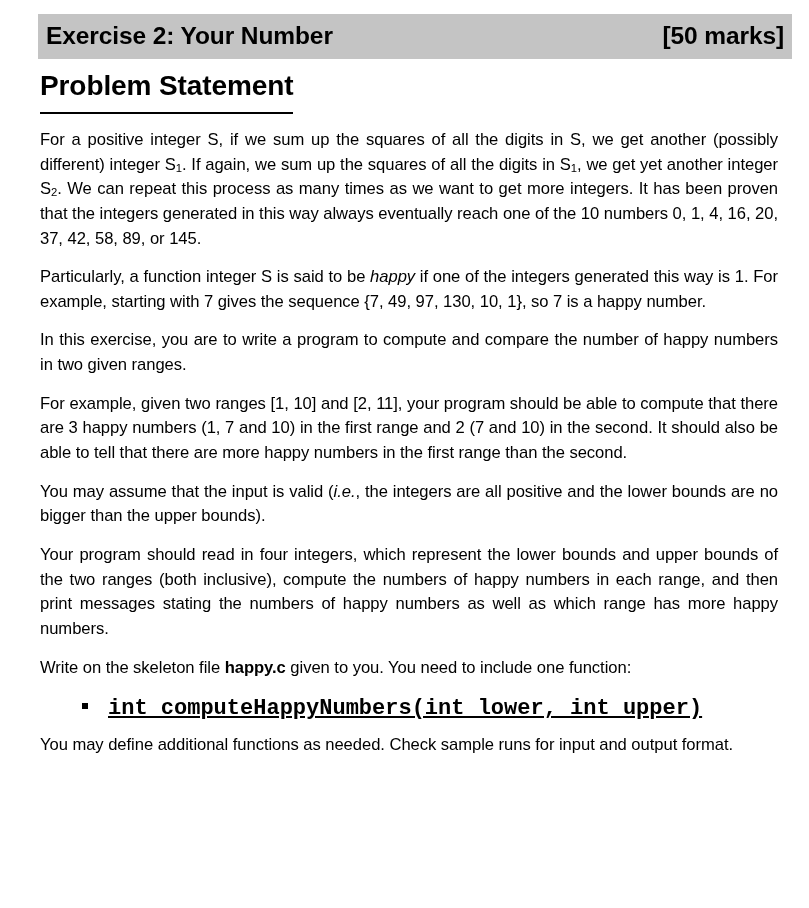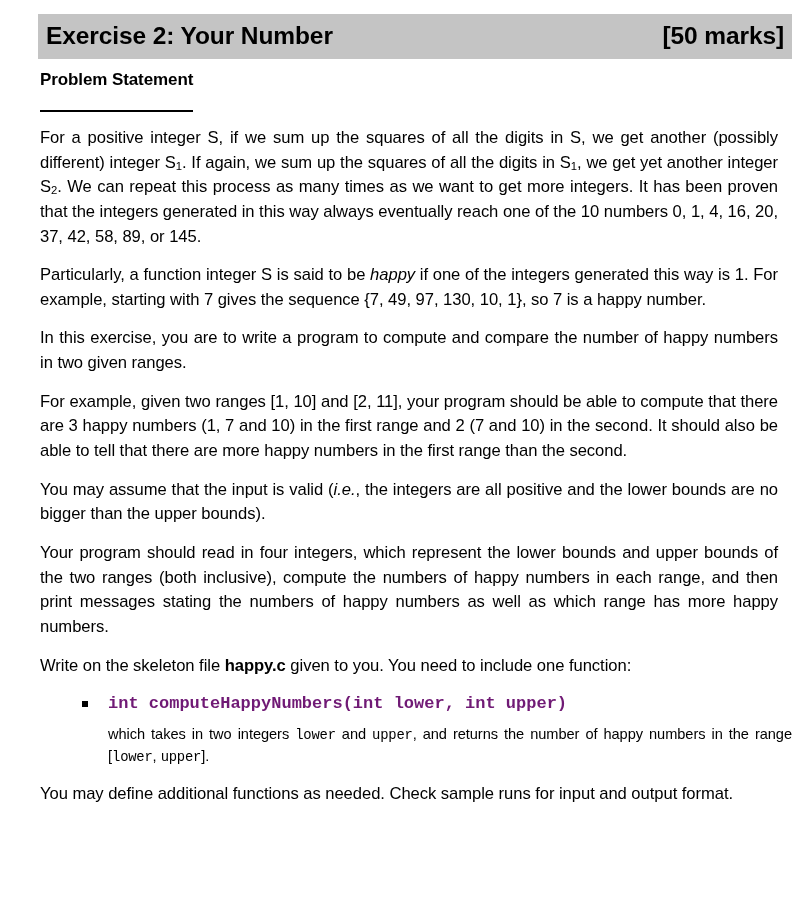--- a/index.html
+++ b/index.html
@@ -51,24 +51,24 @@
   }
 
   
   .content {
     position: absolute;
     left: 40px;
     top: 70px;
     width: 752px;
   }
   h2.section-heading {
-    font-size: 17px;
+    font-size: 28px;
     font-weight: bold;
     margin: 0 0 14px 0;
-    padding: 0 0 20px 0;
+    padding: 0 0 10px 0;
     display: inline-block;
     border-bottom: 2px solid #000;
     letter-spacing: -0.1px;
   }
   p.para {
     font-size: 16.6px;
     line-height: 1.485;
     margin: 0 14px 14px 0;
     text-align: justify;
     text-justify: inter-word;
@@ -98,26 +98,27 @@
     position: absolute;
     left: 0;
     top: 9px;
     width: 6px;
     height: 6px;
     background: #000;
     display: block;
   }
   .code-sig {
     font-family: "Liberation Mono", "DejaVu Sans Mono", monospace;
-    font-size: 17px;
+    font-size: 22px;
     font-weight: bold;
-    color: #701a75;
+    color: #000000;
     letter-spacing: 0px;
     white-space: nowrap;
     line-height: 1.4;
+    text-decoration: underline;
   }
   p.indent-note {
     font-size: 14.6px;
     line-height: 1.5;
     margin: 2px 0 14px 0;
     padding-left: 68px;
     text-align: justify;
     letter-spacing: -0.05px;
   }
   code.mono {
@@ -155,18 +156,17 @@
 
     <p class="para"><span>Write on the skeleton file </span><span class="bd">happy.c</span><span> given to you. You need to include one function:</span></p>
 
     <ul class="code-list">
       <li>
         <span class="sq-bullet"></span>
         <span class="code-sig">int computeHappyNumbers(int lower, int upper)</span>
       </li>
     </ul>
 
-    <p class="indent-note"><span>which takes in two integers </span><code class="mono">lower</code><span> and </span><code class="mono">upper</code><span>, and returns the number of happy numbers in the range [</span><code class="mono">lower</code><span>, </span><code class="mono">upper</code><span>].</span></p>
 
     <p class="para last">You may define additional functions as needed. Check sample runs for input and output format.</p>
 
   </div>
 </div>
 
 </body></html>

